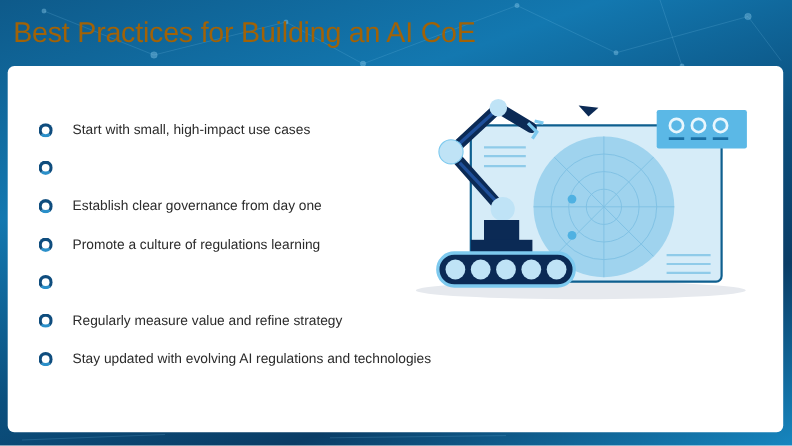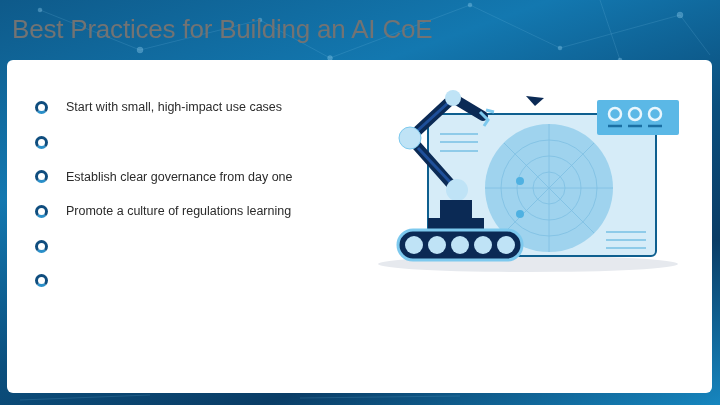--- a/index.html
+++ b/index.html
@@ -1,23 +1,23 @@
 <!DOCTYPE html>
 <html><head>
 <meta charset="utf-8">
 <style>
   html,body{margin:0;padding:0;}
   body{width:720px;height:405px;overflow:hidden;position:relative;
     font-family:"Liberation Sans",sans-serif;
     background:linear-gradient(160deg,#0e5a8a 0%,#1378b0 30%,#0b4f7d 55%,#0a3d66 75%,#1686bf 100%);}
   .net{position:absolute;inset:0;pointer-events:none;}
-  .title{position:absolute;left:12px;top:14px;color:#737373;font-size:26px;font-weight:normal;letter-spacing:-0.2px;}
+  .title{position:absolute;left:12px;top:14px;color:#a16207;font-size:26px;font-weight:normal;letter-spacing:-0.2px;}
   .panel{position:absolute;left:7px;top:60px;width:705px;height:333px;background:#fff;border-radius:6px;}
   .list{position:absolute;left:28px;top:30px;margin:0;padding:0;list-style:none;}
-  .list li{display:flex;align-items:center;height:34.7px;}
+  .list li{display:flex;align-items:flex-end;height:34.7px;}
   .bullet{width:7px;height:7px;border:3px solid #0f4d7e;border-radius:50%;margin-right:18px;box-sizing:content-box;
     border-bottom-color:#2a8fc9;}
   .txt{font-size:12.5px;color:#2b2b2b;}
   .illus{position:absolute;left:368px;top:82px;width:330px;height:200px;}
 </style>
 </head>
 <body>
 
 <svg class="net" width="720" height="405">
   <g stroke="#7fc4ea" stroke-opacity="0.25" stroke-width="0.7" fill="#9fd6f3" fill-opacity="0.35">
@@ -59,20 +59,25 @@
       </li>
     <li>
         <span class="bullet"></span>
         <span class="txt">Promote a culture of regulations learning</span>
       </li>
     <li>
         <span class="bullet"></span>
       </li>
     <li>
         <span class="bullet"></span>
+        <span class="txt">Regularly measure value and refine strategy</span>
+      </li>
+    <li>
+        <span class="bullet"></span>
+        <span class="txt">Stay updated with evolving AI regulations and technologies</span>
       </li>
   </ul>
 </div>
 
 <svg class="illus" viewBox="0 0 330 200" width="330" height="200">
   <ellipse cx="160" cy="182" rx="150" ry="8" fill="#e6e9ee"></ellipse>
 
   <rect x="60" y="32" width="228" height="142" rx="5" fill="#d6ecf8" stroke="#0e5f8f" stroke-width="2"></rect>
   <g stroke="#8fcbe9" stroke-width="2">
       <line x1="72" y1="52" x2="110" y2="52"></line>

